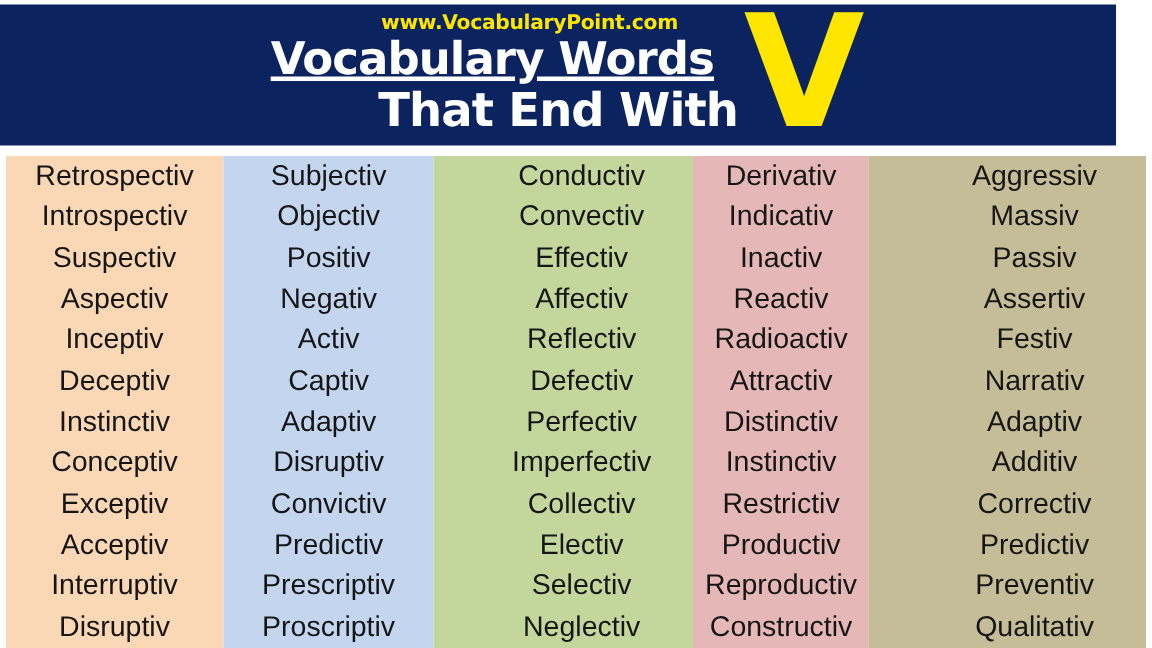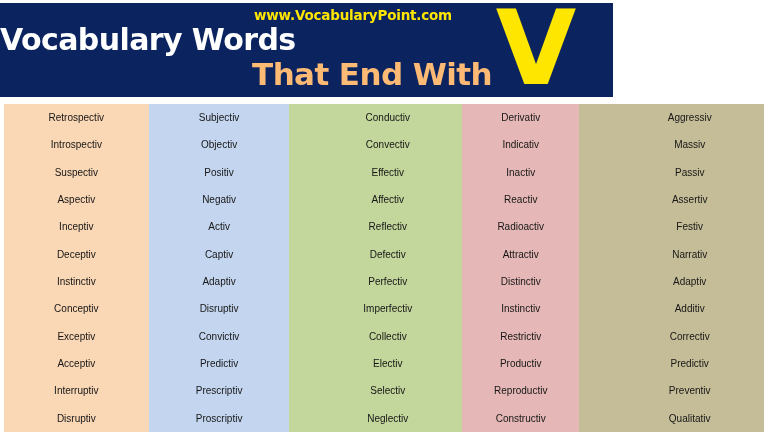--- a/index.html
+++ b/index.html
@@ -17,21 +17,21 @@
     height: 432px;
     overflow: hidden;
     background: #ffffff;
   }
 
   
   .banner {
     position: absolute;
     left: 0;
     top: 3px;
-    width: 613px;
+    width: 744px;
     height: 94px;
     background: #0b2460;
     overflow: hidden;
   }
   .site-url {
     position: absolute;
     left: 0;
     top: 4px;
     width: 768px;
     text-align: center;
@@ -44,37 +44,39 @@
     box-sizing: border-box;
     white-space: nowrap;
   }
   .title-line1 {
     position: absolute;
     left: 0;
     top: 22px;
     width: 768px;
     padding-right: 292px;
     box-sizing: border-box;
+    text-align: right;
     color: #ffffff;
     font-family: "DejaVu Sans", sans-serif;
     font-size: 30px;
     font-weight: bold;
     letter-spacing: -0.6px;
     white-space: nowrap;
     line-height: 1;
+    text-decoration: underline;
   }
   .title-line2 {
     position: absolute;
     left: 0;
     top: 56px;
     width: 768px;
     padding-right: 276px;
     box-sizing: border-box;
     text-align: right;
-    color: #fdba74;
+    color: #ffffff;
     font-family: "DejaVu Sans", sans-serif;
     font-size: 31px;
     font-weight: bold;
     letter-spacing: -0.6px;
     white-space: nowrap;
     line-height: 1;
   }
   .big-letter {
     position: absolute;
     left: 489px;
@@ -108,21 +110,21 @@
   .col-1 { width: 144px; background: #c4d6ef; }
   .col-2 { width: 152px; background: #c3d69b; padding-left: 24px; }
   .col-3 { width: 120px; background: #e5b8b7; }
   .col-4 { width: 152px; background: #c4bd97; padding-left: 36px; }
 
   .cell {
     height: 27.4px;
     line-height: 27.4px;
     text-align: center;
     font-family: "Liberation Sans", sans-serif;
-    font-size: 10px;
+    font-size: 19px;
     color: #161616;
     white-space: nowrap;
     overflow: hidden;
   }
 </style>
 </head>
 <body>
 
 <div id="page">
 

